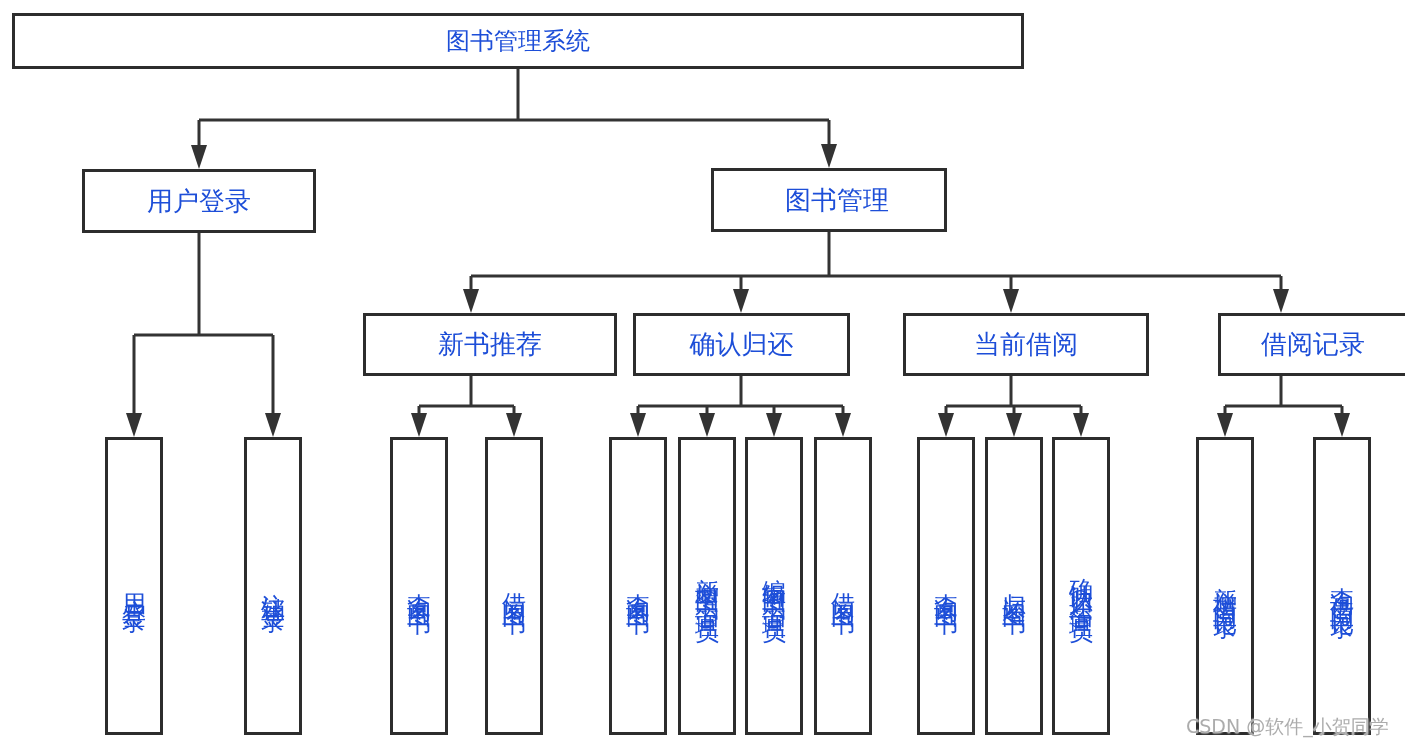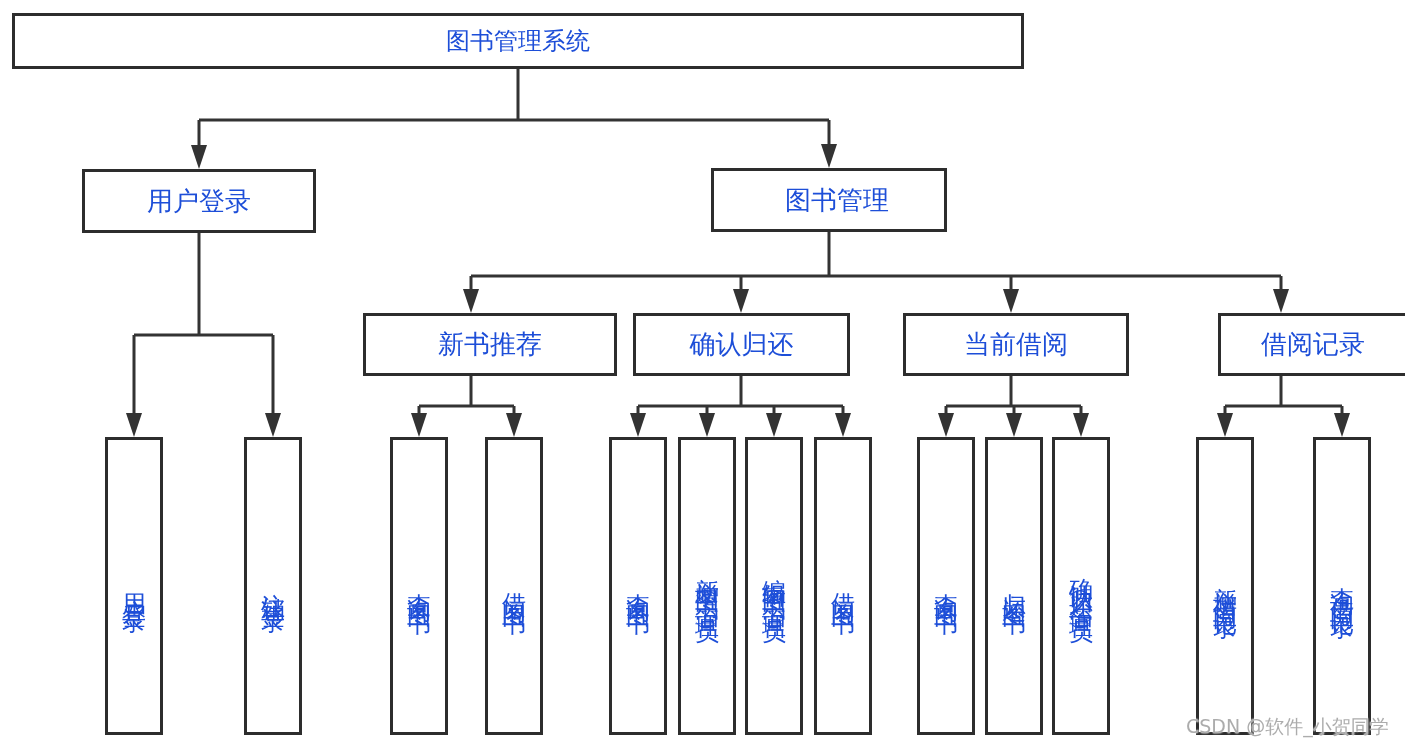--- a/index.html
+++ b/index.html
@@ -92,21 +92,21 @@
     </g>
   </svg>
 
   <div class="node root-node" style="left:12px; top:13px; width:1012px; height:56px;">图书管理系统</div>
 
   <div class="node h-node" style="left:82px; top:169px; width:234px; height:64px;">用户登录</div>
   <div class="node h-node" style="left:711px; top:168px; width:236px; height:64px;padding-left:16px;">图书管理</div>
 
   <div class="node h-node" style="left:363px; top:313px; width:254px; height:63px;">新书推荐</div>
   <div class="node h-node" style="left:633px; top:313px; width:217px; height:63px;">确认归还</div>
-  <div class="node h-node" style="left:903px; top:313px; width:226px; height:63px;">当前借阅</div>
+  <div class="node h-node" style="left:903px; top:313px; width:246px; height:63px;">当前借阅</div>
   <div class="node h-node" style="left:1218px; top:313px; width:190px; height:63px;">借阅记录</div>
 
   <div class="node v-node" style="left:105px; top:437px; width:58px; height:298px;">用户登录</div>
   <div class="node v-node" style="left:244px; top:437px; width:58px; height:298px;">注销登录</div>
 
   <div class="node v-node" style="left:390px; top:437px; width:58px; height:298px;">查询图书</div>
   <div class="node v-node" style="left:485px; top:437px; width:58px; height:298px;">借阅图书</div>
 
   <div class="node v-node" style="left:609px; top:437px; width:58px; height:298px;">查询图书</div>
   <div class="node v-node" style="left:678px; top:437px; width:58px; height:298px;">新增图书（管理员）</div>

